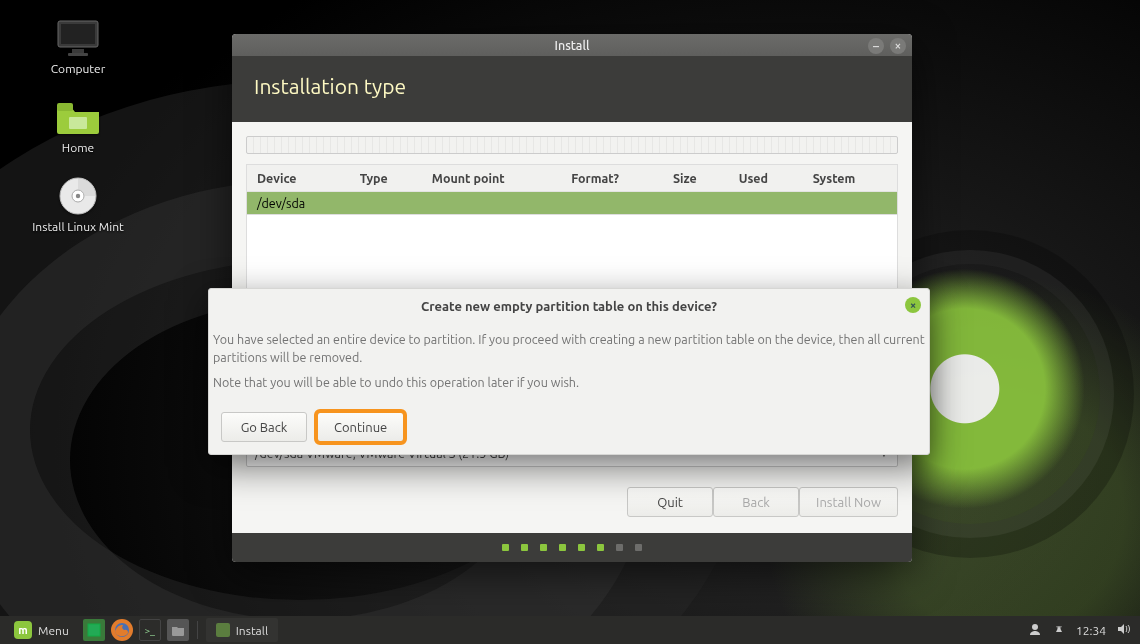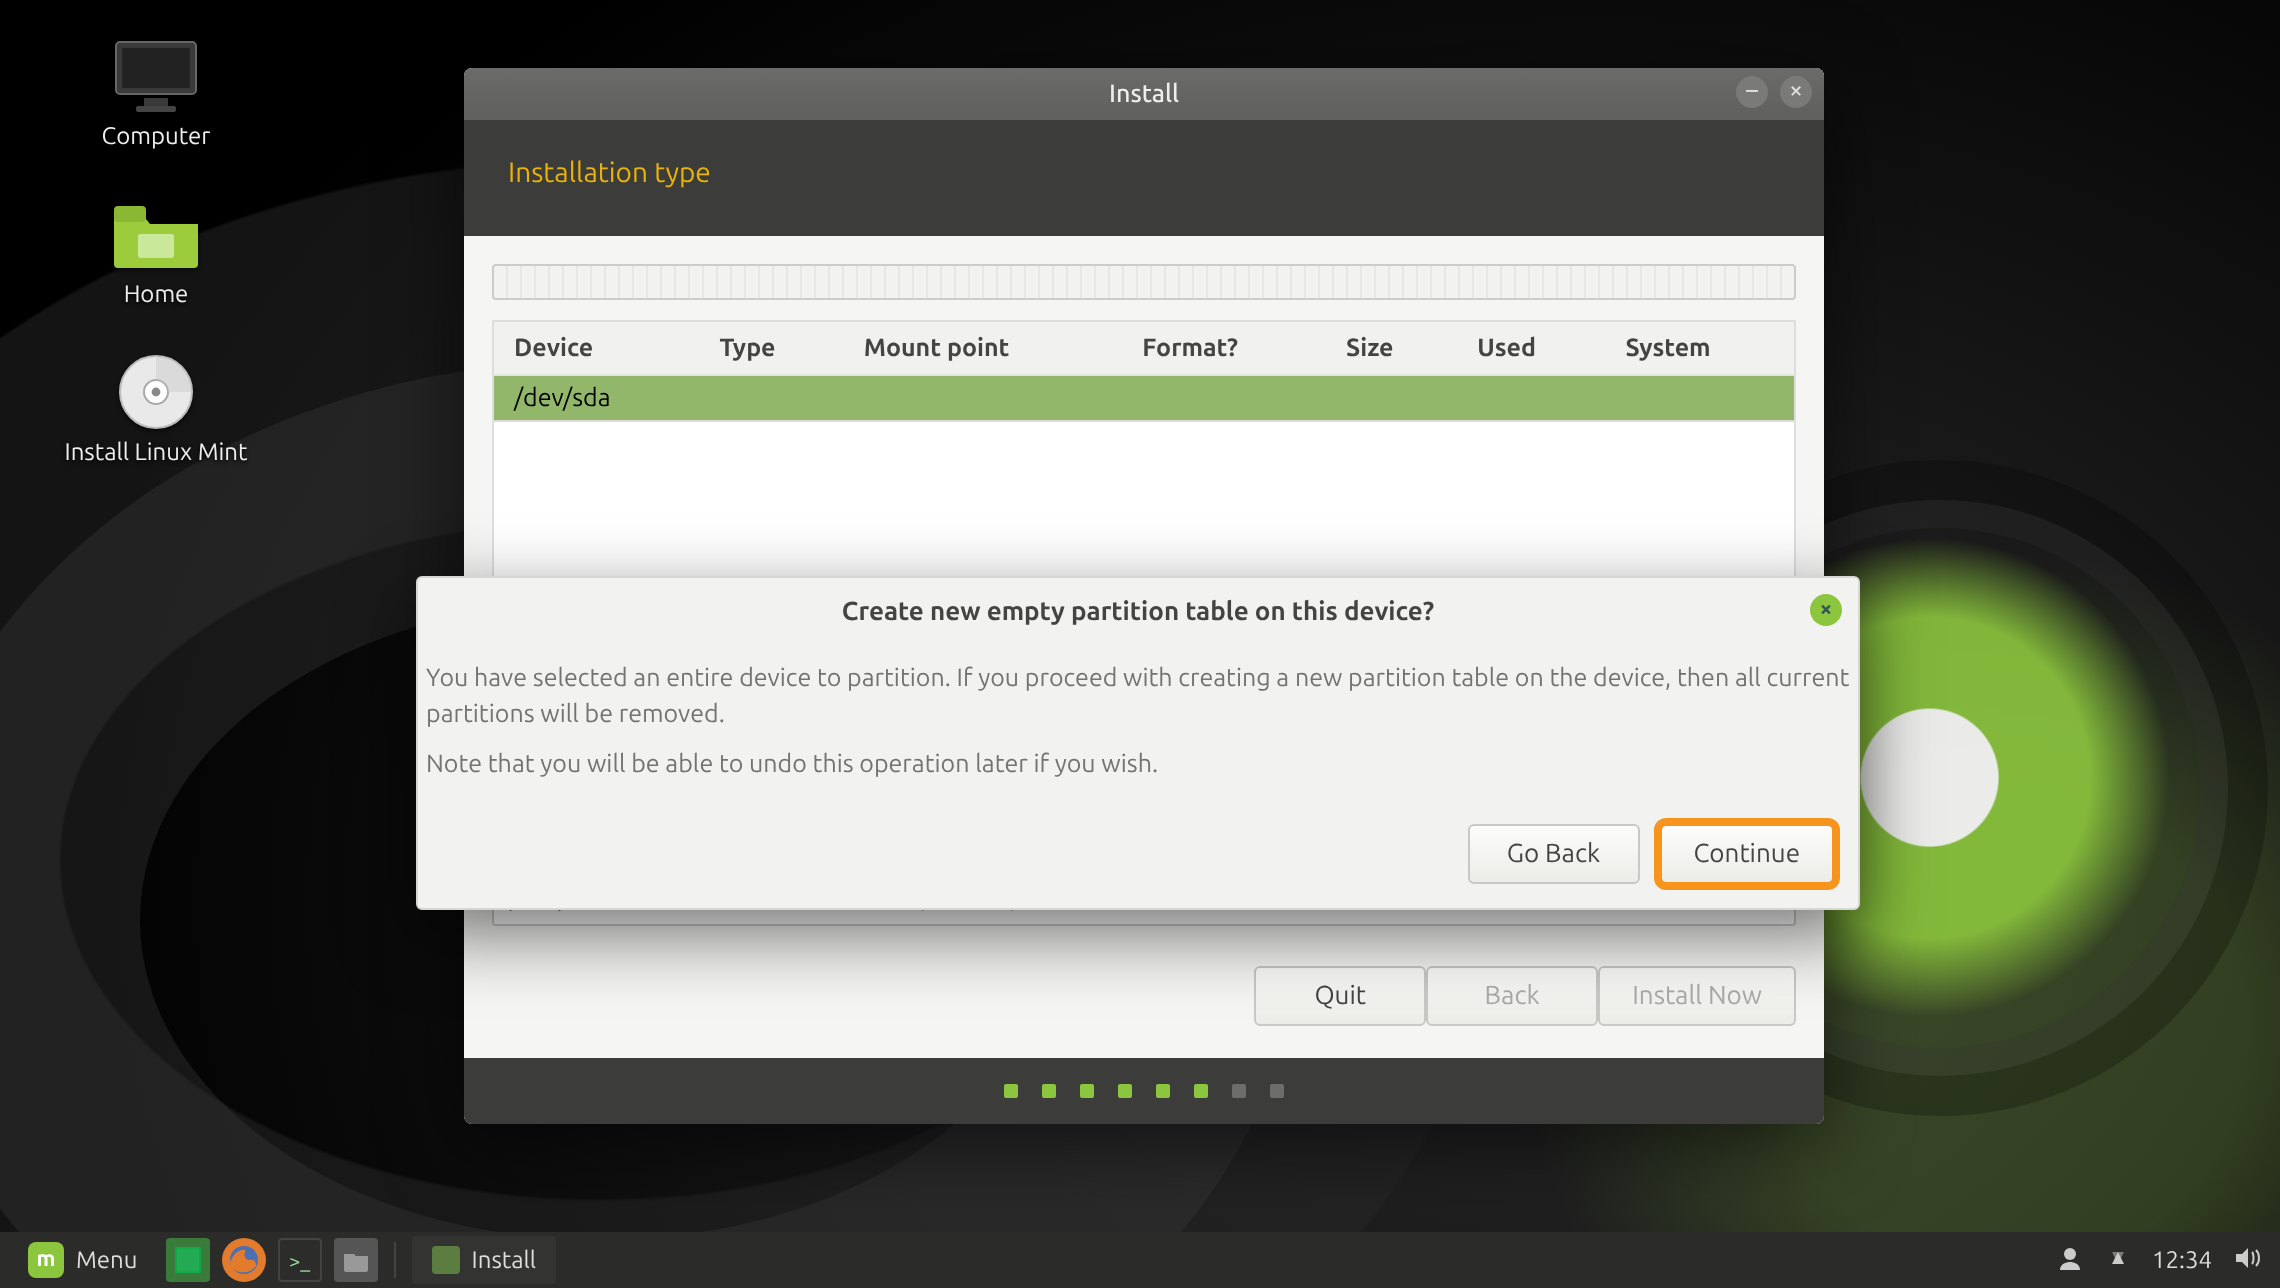--- a/index.html
+++ b/index.html
@@ -63,21 +63,21 @@
   .titlebar {
     height:26px; background:linear-gradient(#6b6b69,#5f5f5d);
     border-radius:4px 4px 0 0;
     display:flex; align-items:center; justify-content:center;
     color:#eee; font-size:12.5px; font-weight:500;
     position:relative;
   }
   .titlebar .winbtns { position:absolute; right:6px; top:4px; display:flex; gap:6px; }
   .wbtn { width:16px; height:16px; border-radius:50%; background:#7a7a78; color:#ddd; display:flex; align-items:center; justify-content:center; font-size:12px; line-height:1; }
   .header-dark {
-    background:#3c3c3a; color:#eab308; padding:18px 22px 24px; font-size:14px; font-weight:400;
+    background:#3c3c3a; color:#fef9c3; padding:18px 22px 24px; font-size:21px; font-weight:400;
   }
   .body {
     flex:1; background:#f5f5f3; padding:14px 14px 16px; display:flex; flex-direction:column;
   }
   .stripbar {
     height:18px; border:1px solid #ccc; border-radius:2px;
     background: repeating-linear-gradient(90deg,#f2f2f0 0 6px,#e7e7e5 6px 7px);
     margin-bottom:10px;
   }
   table.part {
@@ -124,21 +124,21 @@
     text-align:center; font-weight:600; color:#444; padding:10px 14px 8px; font-size:13px;
     position:relative;
   }
   .dlg-close {
     position:absolute; right:8px; top:8px; width:16px; height:16px; border-radius:50%;
     background:#8cc63e; color:#355; display:flex; align-items:center; justify-content:center;
     font-size:11px; font-weight:bold;
   }
   .dlg-body { padding:2px 4px 4px; color:#737373; font-size:12.5px; line-height:1.4; }
   .dlg-body p { margin:8px 0; }
-  .dlg-actions { display:flex; justify-content:flex-end; gap:10px; padding:8px 12px 0; }
+  .dlg-actions { display:flex; gap:10px; padding:8px 12px 0; }
   .hl { outline:4px solid #f7941e; outline-offset:-1px; }
 
   
   .taskbar {
     position:absolute; left:0; right:0; bottom:0; height:28px;
     background:#2b2b29; display:flex; align-items:center;
     z-index:5; color:#ddd; font-size:12px;
     padding:0 6px; gap:6px;
   }
   .menu-btn { display:flex; align-items:center; gap:6px; padding:0 8px; height:24px; }

